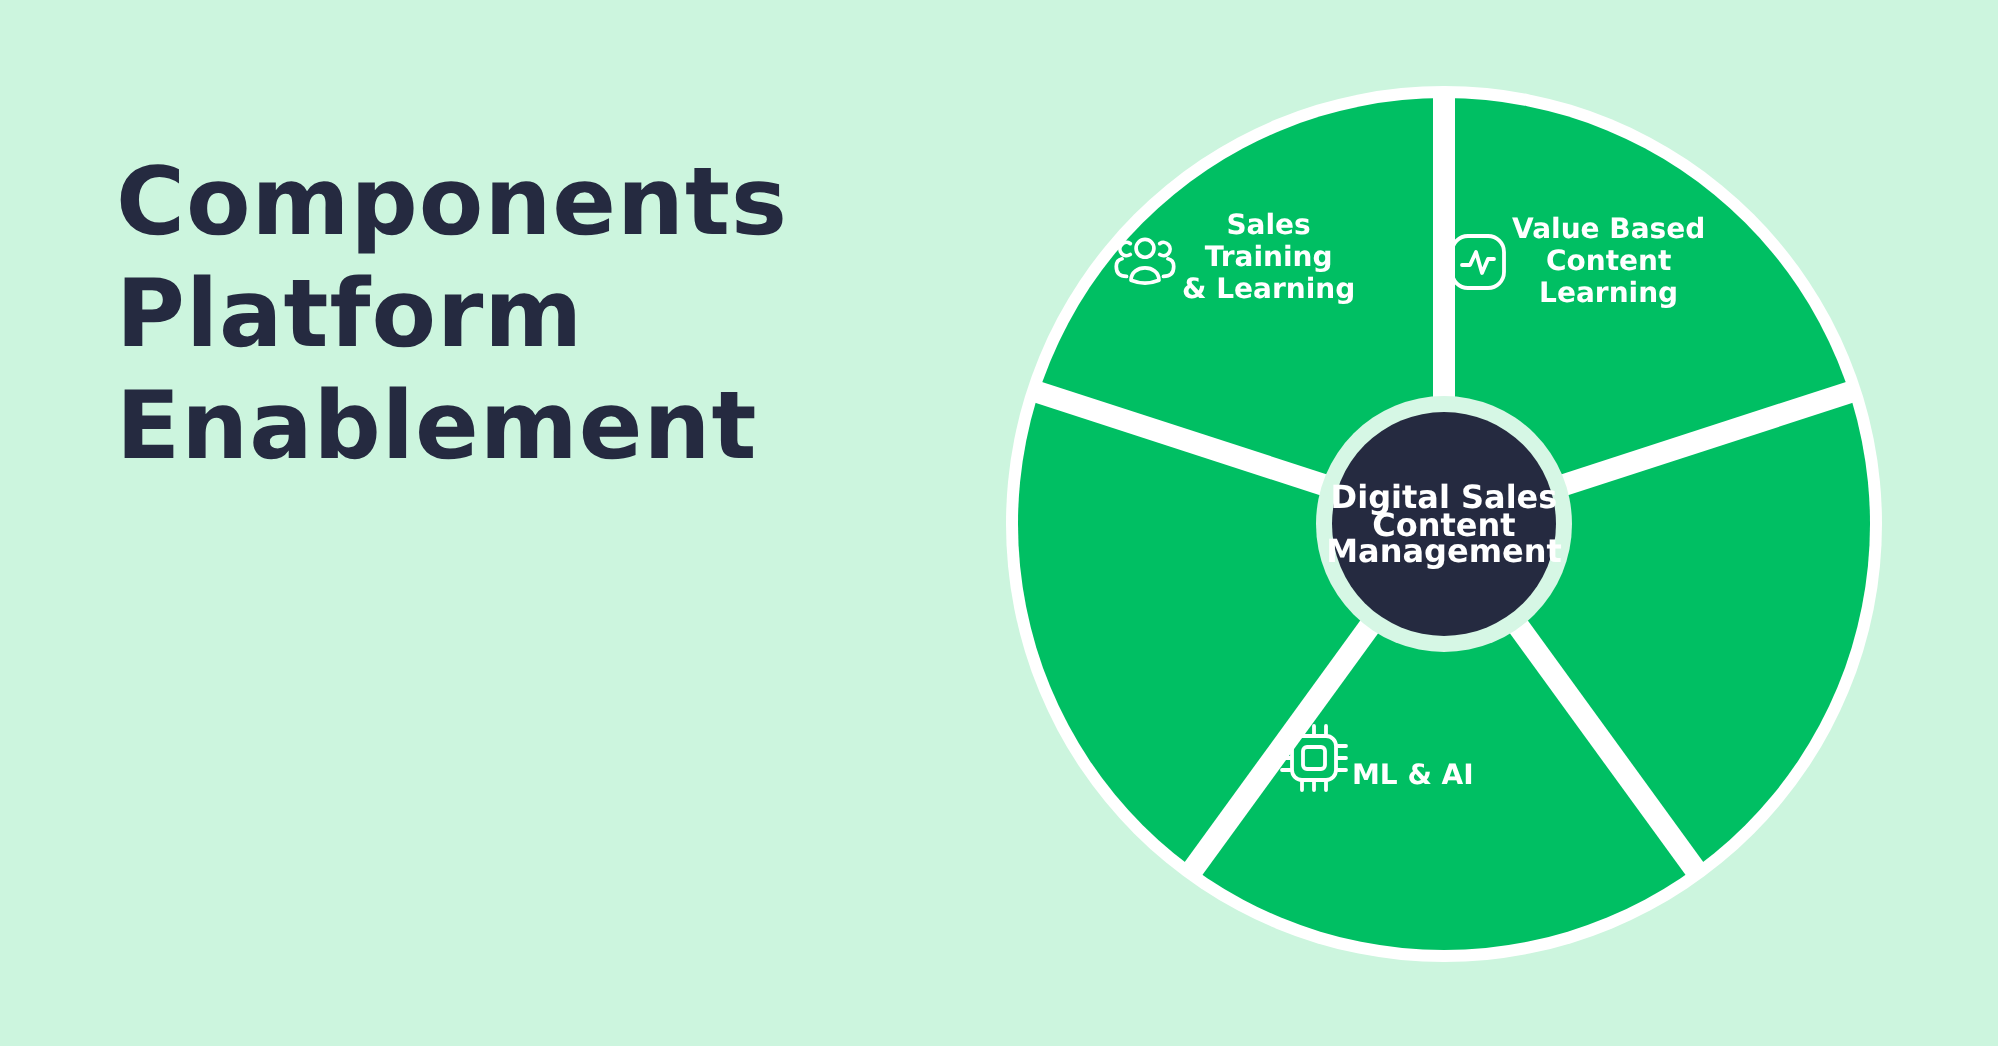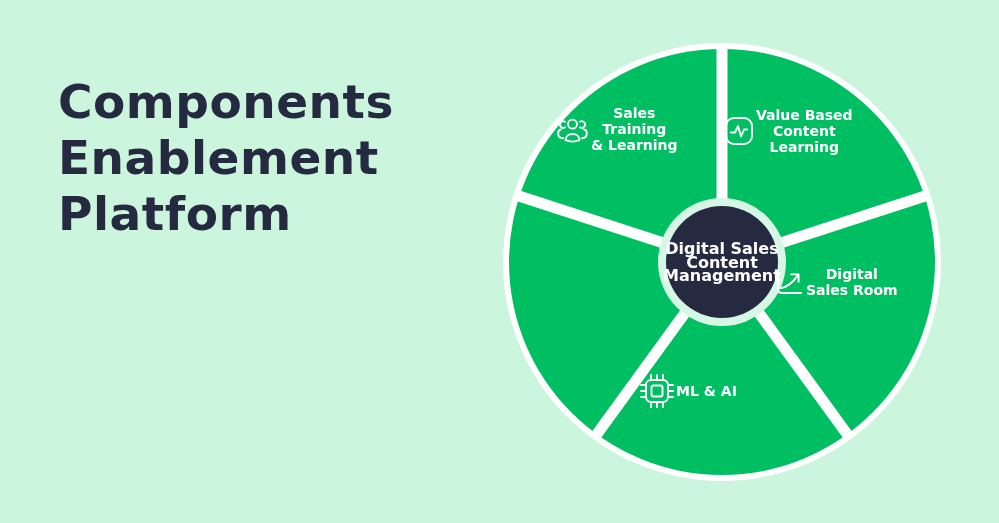--- a/index.html
+++ b/index.html
@@ -61,30 +61,30 @@
     left:219px; top:219px;
     transform:translate(-50%,-50%);
     font-size:16px;
     line-height:13.5px;
     width:120px;
   }
   
   .seg-sales-training      {left:133px; top:62px;}
   .seg-value-based         {left:301px; top:64px;}
   .seg-digital-sales-room  {left:351px; top:223px;}
-  .seg-ml-ai               {left:217px; top:331px;}
+  .seg-ml-ai               {left:217px; top:319px;align-items:flex-end;}
   .seg-conversation        {left:85px;  top:214px;}
 </style>
 </head>
 <body>
 
 <div class="title">
   <div>Components</div>
+  <div>Platform</div>
   <div>Enablement</div>
-  <div>Platform</div>
 </div>
 
 <div class="wheel">
   <svg class="pie" width="438" height="438" viewBox="0 0 438 438">
     <circle cx="219" cy="219" r="219" fill="#FFFFFF"></circle>
     <circle cx="219" cy="219" r="213" fill="#00BF63"></circle>
     <g stroke="#FFFFFF" stroke-width="11">
       <line x1="219" y1="219" x2="219" y2="3"></line>
       <line x1="219" y1="219" x2="424.4" y2="152.3"></line>
       <line x1="219" y1="219" x2="13.6" y2="152.3"></line>
@@ -120,33 +120,20 @@
         <path d="M -8 1.5 L -4 1.5 L -1 -5 L 2 5.5 L 5 -1.5 L 8 -1.5"></path>
       </svg>
     </span>
     <div class="label">
       <div>Value Based</div>
       <div>Content</div>
       <div>Learning</div>
     </div>
   </div>
 
-  <div class="segment seg-digital-sales-room">
-    <span class="icon">
-      <svg width="30" height="30" viewBox="-15 -15 30 30">
-        <path d="M -11 -11 L -11 7 Q -11 11 -7 11 L 12 11"></path>
-        <path d="M -8 6 Q 1 4.5 8.6 -6.4"></path>
-        <path d="M 2.2 -7.6 L 9.6 -7.6 L 9.6 -0.2"></path>
-      </svg>
-    </span>
-    <div class="label">
-      <div>Digital</div>
-      <div>Sales Room</div>
-    </div>
-  </div>
 
   <div class="segment seg-ml-ai">
     <span class="icon">
       <svg width="34" height="34" viewBox="-17 -17 34 34">
         <rect x="-11" y="-11" width="22" height="22" rx="5"></rect>
         <rect x="-5.5" y="-5.5" width="11" height="11" rx="2"></rect>
         <path d="M -6 -16 L -6 -12 M 0 -16 L 0 -12 M 6 -16 L 6 -12"></path>
         <path d="M -6 12 L -6 16 M 0 12 L 0 16 M 6 12 L 6 16"></path>
         <path d="M -16 -6 L -12 -6 M -16 0 L -12 0 M -16 6 L -12 6"></path>
         <path d="M 12 -6 L 16 -6 M 12 0 L 16 0 M 12 6 L 16 6"></path>

